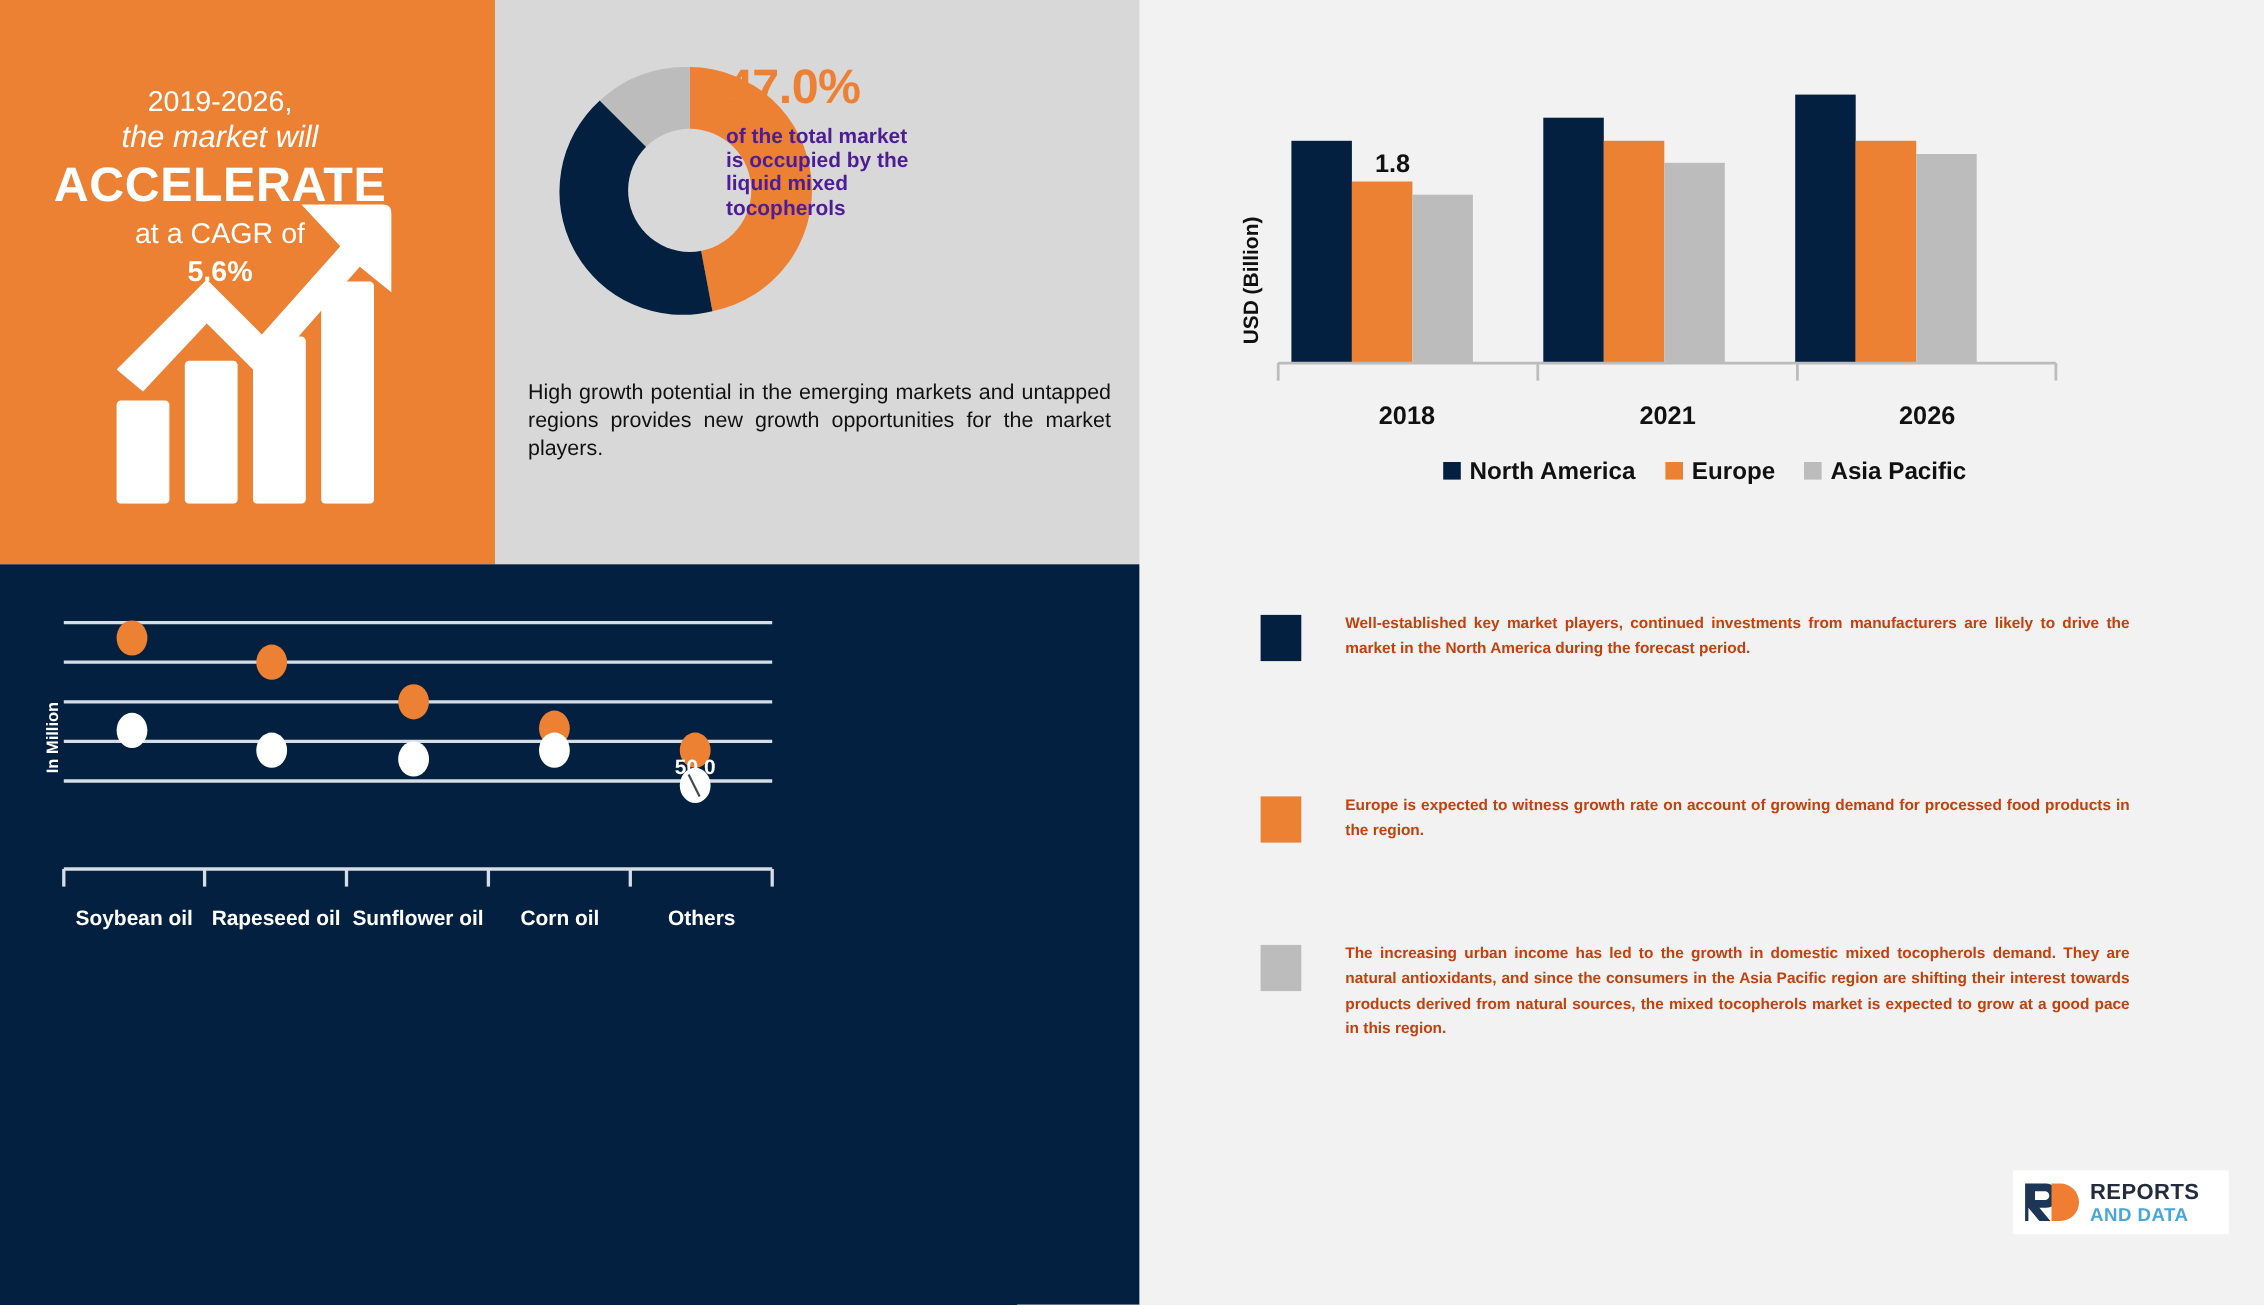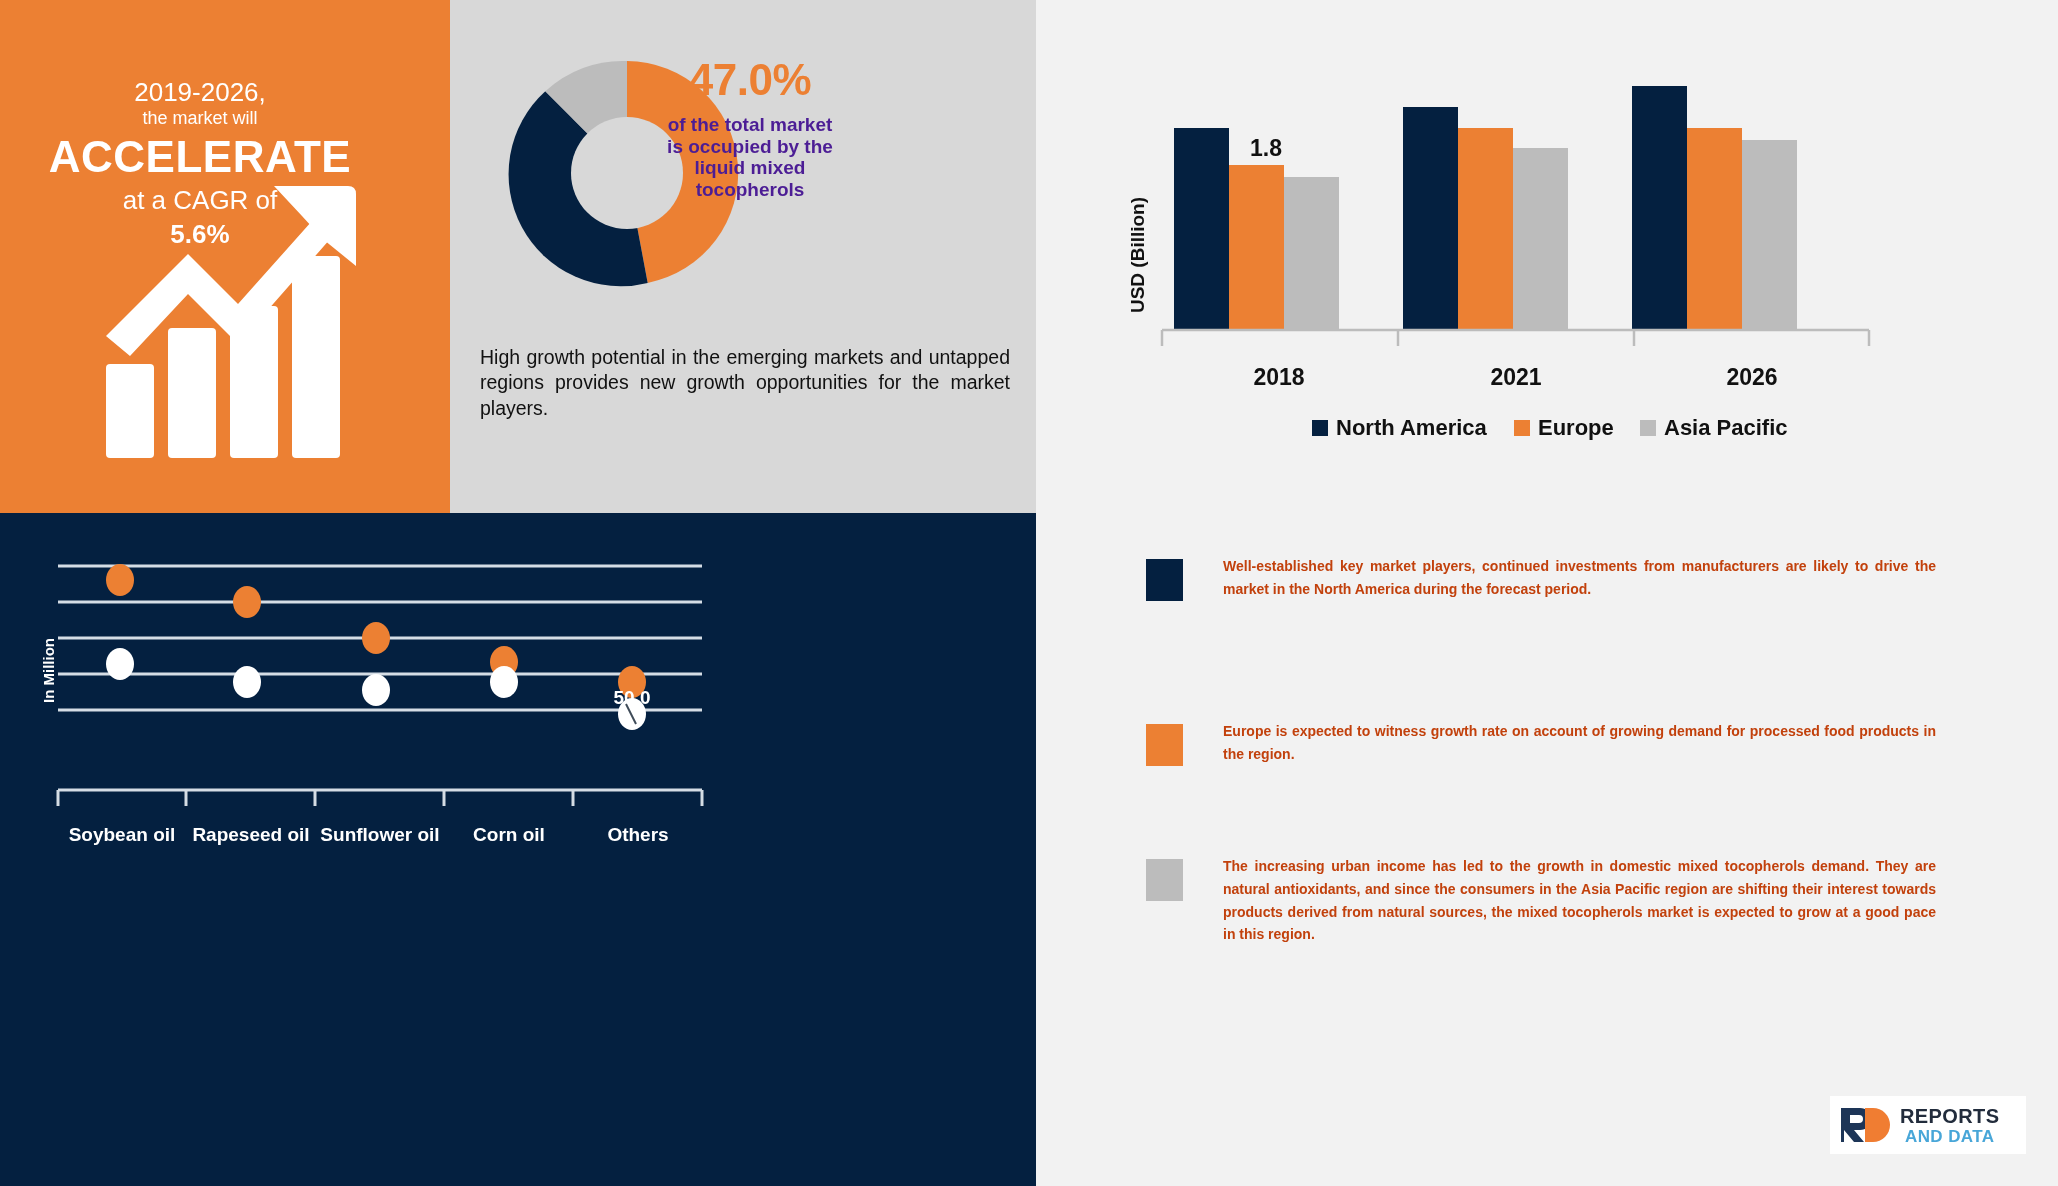--- a/index.html
+++ b/index.html
@@ -22,35 +22,35 @@
     position: absolute; left: 0; top: 0;
     width: 450px; height: 513px;
     background: #ec8033;
   }
   #cagr-text {
     position: absolute; left: 0; top: 77px; width: 400px;
     text-align: center; color: #ffffff;
     line-height: 1.18;
   }
   #cagr-text .l1 { font-size: 26px; display:block; }
-  #cagr-text .l2 { font-size: 18px; display:block; }
+  #cagr-text .l2 { font-size: 28px; display:block;font-style:italic; }
   #cagr-text .l3 { font-size: 44px; font-weight: bold; letter-spacing: 0.5px; display:block; margin: 2px 0 2px; }
   #cagr-text .l4 { font-size: 26px; display:block; }
   #cagr-text .l5 { font-size: 26px; font-weight: bold; display:block; margin-top: 4px; }
   #growth-icon { position: absolute; left: 92px; top: 178px; }
 
   
   #donut-panel {
     position: absolute; left: 450px; top: 0;
     width: 586px; height: 513px;
     background: #d8d8d8;
   }
   #donut-chart { position: absolute; left: 57px; top: 53px; }
   #donut-stat {
-    position: absolute; left: 210px; top: 58px; width: 180px; text-align: center;
+    position: absolute; left: 210px; top: 58px; width: 180px;
   }
   #donut-pct {
     font-size: 44px; font-weight: bold; color: #ec8033;
     letter-spacing: -0.5px; line-height: 1;
   }
   #donut-desc {
     font-size: 19px; font-weight: bold; color: #4c1d95;
     line-height: 1.14; margin-top: 12px;
   }
   #donut-note {
@@ -91,23 +91,23 @@
   .bullet-text {
     margin-left: 40px; font-size: 14px; font-weight: bold;
     color: #c2410c; line-height: 1.63; text-align: justify;
   }
   #bullet-1 { top: 555px; }
   #bullet-2 { top: 720px; }
   #bullet-3 { top: 855px; }
 
   
   #logo-box {
-    position: absolute; left: 794px; top: 1096px;
+    position: absolute; left: 794px; top: 1064px;
     width: 196px; height: 58px; background: #ffffff;
-    display: flex; align-items: center; text-align: center;
+    display: flex; align-items: center;
   }
   #logo-mark { margin-left: 9px; }
   #logo-words { margin-left: 7px; line-height: 1; }
   #logo-line1 { font-size: 20px; font-weight: bold; color: #222c3c; letter-spacing: 0.4px; }
   #logo-line2 { font-size: 17px; font-weight: bold; color: #48a6d8; letter-spacing: 0.4px; margin-top: 2px; }
 </style>
 </head>
 <body>
 
 <div id="left-column">

